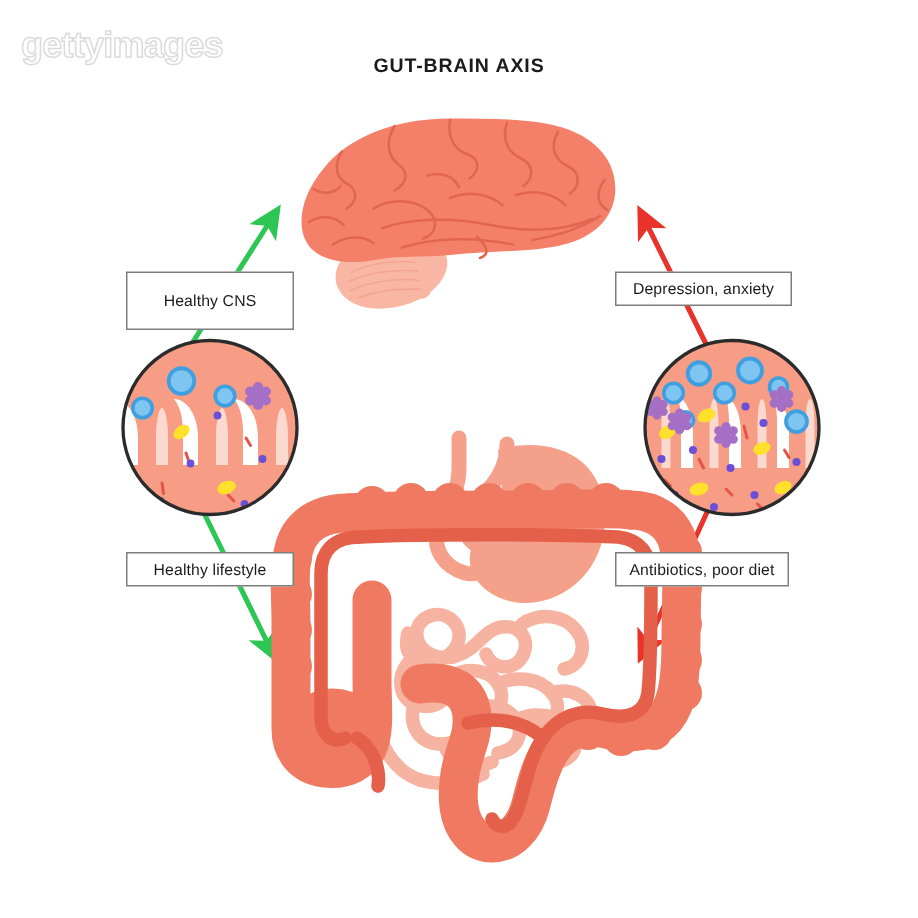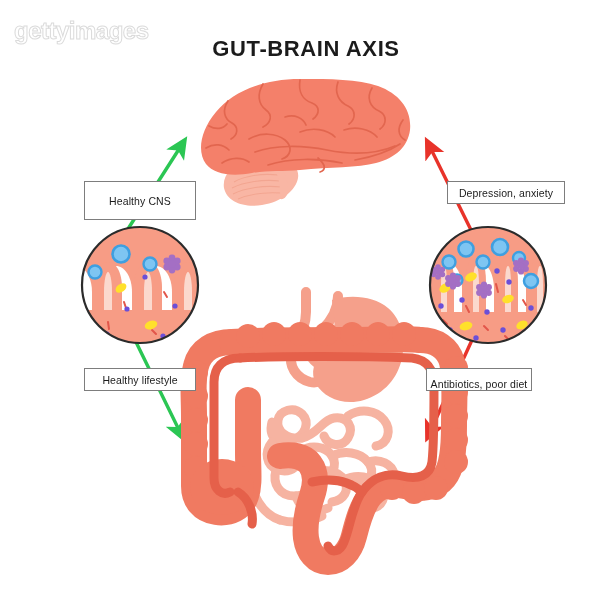--- a/index.html
+++ b/index.html
@@ -37,21 +37,21 @@
     white-space: nowrap;
   }
 
   
   #title {
     position: absolute;
     left: 0;
     top: 36px;
     width: 612px;
     text-align: center;
-    font-size: 22px;
+    font-size: 13px;
     font-weight: 700;
     letter-spacing: 0.6px;
     color: #1b1b1b;
   }
 
   
   #stage {
     position: absolute;
     left: 0; top: 0;
     width: 612px;
@@ -67,22 +67,22 @@
     display: flex;
     align-items: center;
     justify-content: center;
     font-size: 10.5px;
     color: #1b1b1b;
     white-space: nowrap;
     letter-spacing: 0.1px;
   }
   #label-healthy-cns      { left: 84px;  top: 181px; width: 112px; height: 39px; }
   #label-healthy-lifestyle{ left: 84px;  top: 368px; width: 112px; height: 23px; }
-  #label-depression       { left: 410px; top: 181px; width: 118px; height: 23px; margin-left: 37px; }
-  #label-antibiotics      { left: 426px; top: 368px; width: 106px; height: 23px; align-items: flex-end; }
+  #label-depression       { left: 410px; top: 181px; width: 118px; height: 23px; }
+  #label-antibiotics      { left: 410px; top: 368px; width: 116px; height: 23px; }
 </style>
 </head>
 <body>
 
 <div id="canvas">
 
   <div id="watermark">
     <div class="wm-text">gettyimages</div>
   </div>
 

